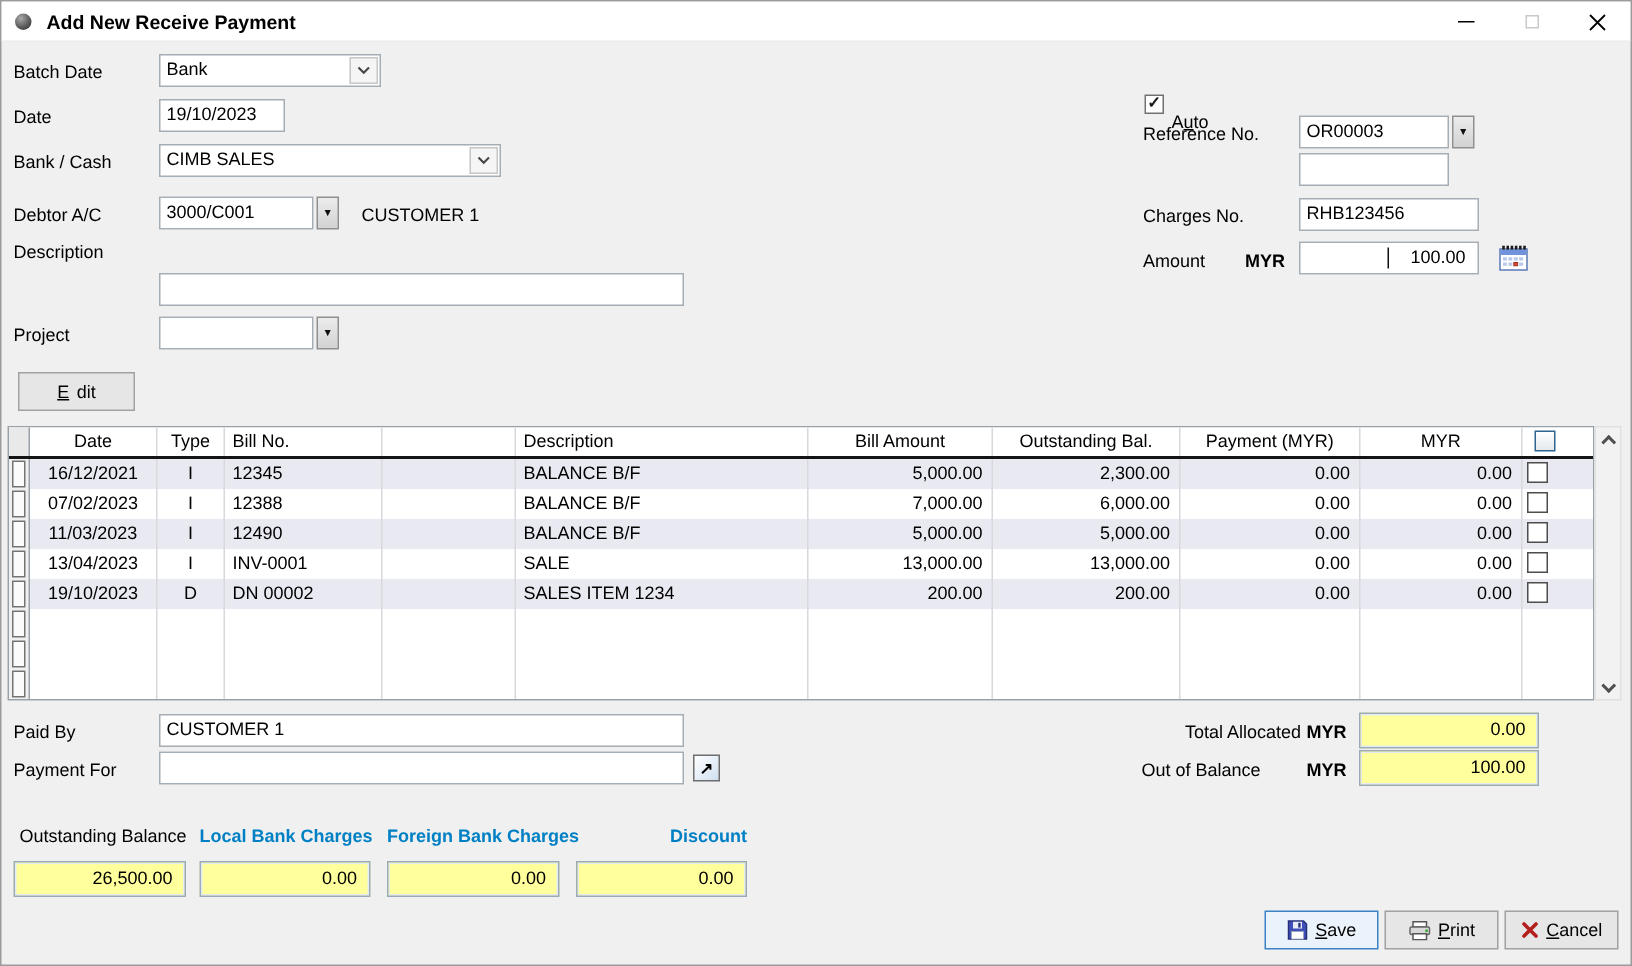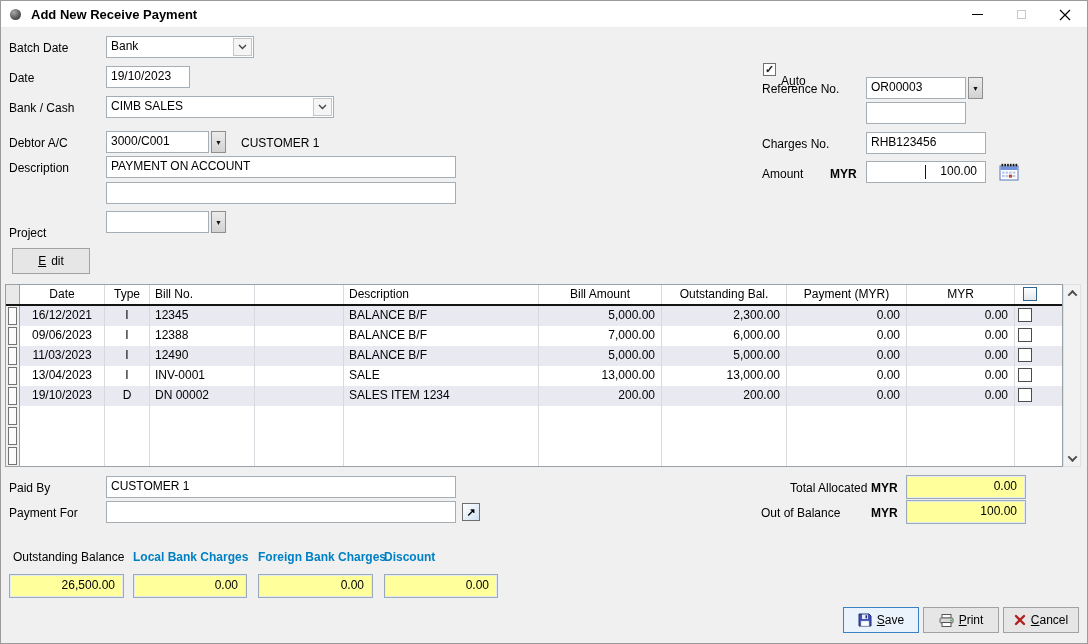--- a/index.html
+++ b/index.html
@@ -105,24 +105,23 @@
   </div>
 
   <div class="lbl" style="left:8px;top:135px">Debtor A/C</div>
   <div class="tb" style="left:105px;top:130px;width:103px;height:22px">3000/C001</div>
   <div class="dd-btn" style="left:210px;top:130px;height:22px">
       <span>▼</span>
     </div>
   <div class="lbl" style="left:240px;top:135px">CUSTOMER 1</div>
 
   <div class="lbl" style="left:8px;top:160px">Description</div>
-  <div class="tb" style="left:105px;top:155px;width:350px;height:22px">PAYMENT ON ACCOUNT</div>
   <div class="tb" style="left:105px;top:181px;width:350px;height:22px"></div>
 
-  <div class="lbl" style="left:8px;top:225px">Project</div>
+  <div class="lbl" style="left:8px;top:215px">Project</div>
   <div class="tb" style="left:105px;top:210px;width:103px;height:22px"></div>
   <div class="dd-btn" style="left:210px;top:210px;height:22px">
       <span>▼</span>
     </div>
 
   <div class="btn u-target" style="left:11px;top:247px;width:78px;height:26px"><span class="u" style="text-decoration:underline">E</span>dit</div>
 
   <div class="checkbox" style="left:762px;top:62px">
       <span>✓</span>
     </div>
@@ -200,21 +199,21 @@
           <div class="gc c-right">0.00</div>
           <div class="gc c-right">0.00</div>
           <div class="gc ">
             <div class="cbx"></div>
           </div>
         </div>
         <div class="grid-row r1">
           <div class="gc gut">
             <div class="gutbox"></div>
           </div>
-          <div class="gc c-center">09/06/2023</div>
+          <div class="gc c-center">07/02/2023</div>
           <div class="gc c-center">I</div>
           <div class="gc c-left">12388</div>
           <div class="gc c-left"></div>
           <div class="gc c-left">BALANCE B/F</div>
           <div class="gc c-right">7,000.00</div>
           <div class="gc c-right">6,000.00</div>
           <div class="gc c-right">0.00</div>
           <div class="gc c-right">0.00</div>
           <div class="gc ">
             <div class="cbx"></div>
@@ -341,21 +340,21 @@
   <div class="lbl bold" style="left:870px;top:480px">MYR</div>
   <div class="ybox" style="left:905px;top:474px;width:120px;height:24px">0.00</div>
 
   <div class="lbl" style="left:760px;top:505px">Out of Balance</div>
   <div class="lbl bold" style="left:870px;top:505px">MYR</div>
   <div class="ybox" style="left:905px;top:499px;width:120px;height:24px">100.00</div>
 
   <div class="lbl" style="left:12px;top:549px">Outstanding Balance</div>
   <div class="lbl blue-lbl" style="left:132px;top:549px;width:114px;text-align:center">Local Bank Charges</div>
   <div class="lbl blue-lbl" style="left:257px;top:549px;width:115px;text-align:right">Foreign Bank Charges</div>
-  <div class="lbl blue-lbl" style="left:383px;top:549px;width:114px;text-align:left">Discount</div>
+  <div class="lbl blue-lbl" style="left:383px;top:549px;width:114px;text-align:right">Discount</div>
 
   <div class="ybox" style="left:8px;top:573px;width:115px;height:24px">26,500.00</div>
   <div class="ybox" style="left:132px;top:573px;width:114px;height:24px">0.00</div>
   <div class="ybox" style="left:257px;top:573px;width:115px;height:24px">0.00</div>
   <div class="ybox" style="left:383px;top:573px;width:114px;height:24px">0.00</div>
 
   <div class="btn btn-save u-target" style="left:842px;top:606px">
     <svg width="14" height="14" viewBox="0 0 14 14">
       <path d="M1 1 h10 l2 2 v10 h-12 z" fill="#4050b8" stroke="#26307a"></path>
       <rect x="4" y="1.5" width="6" height="4.5" fill="#e8ecf8"></rect>

